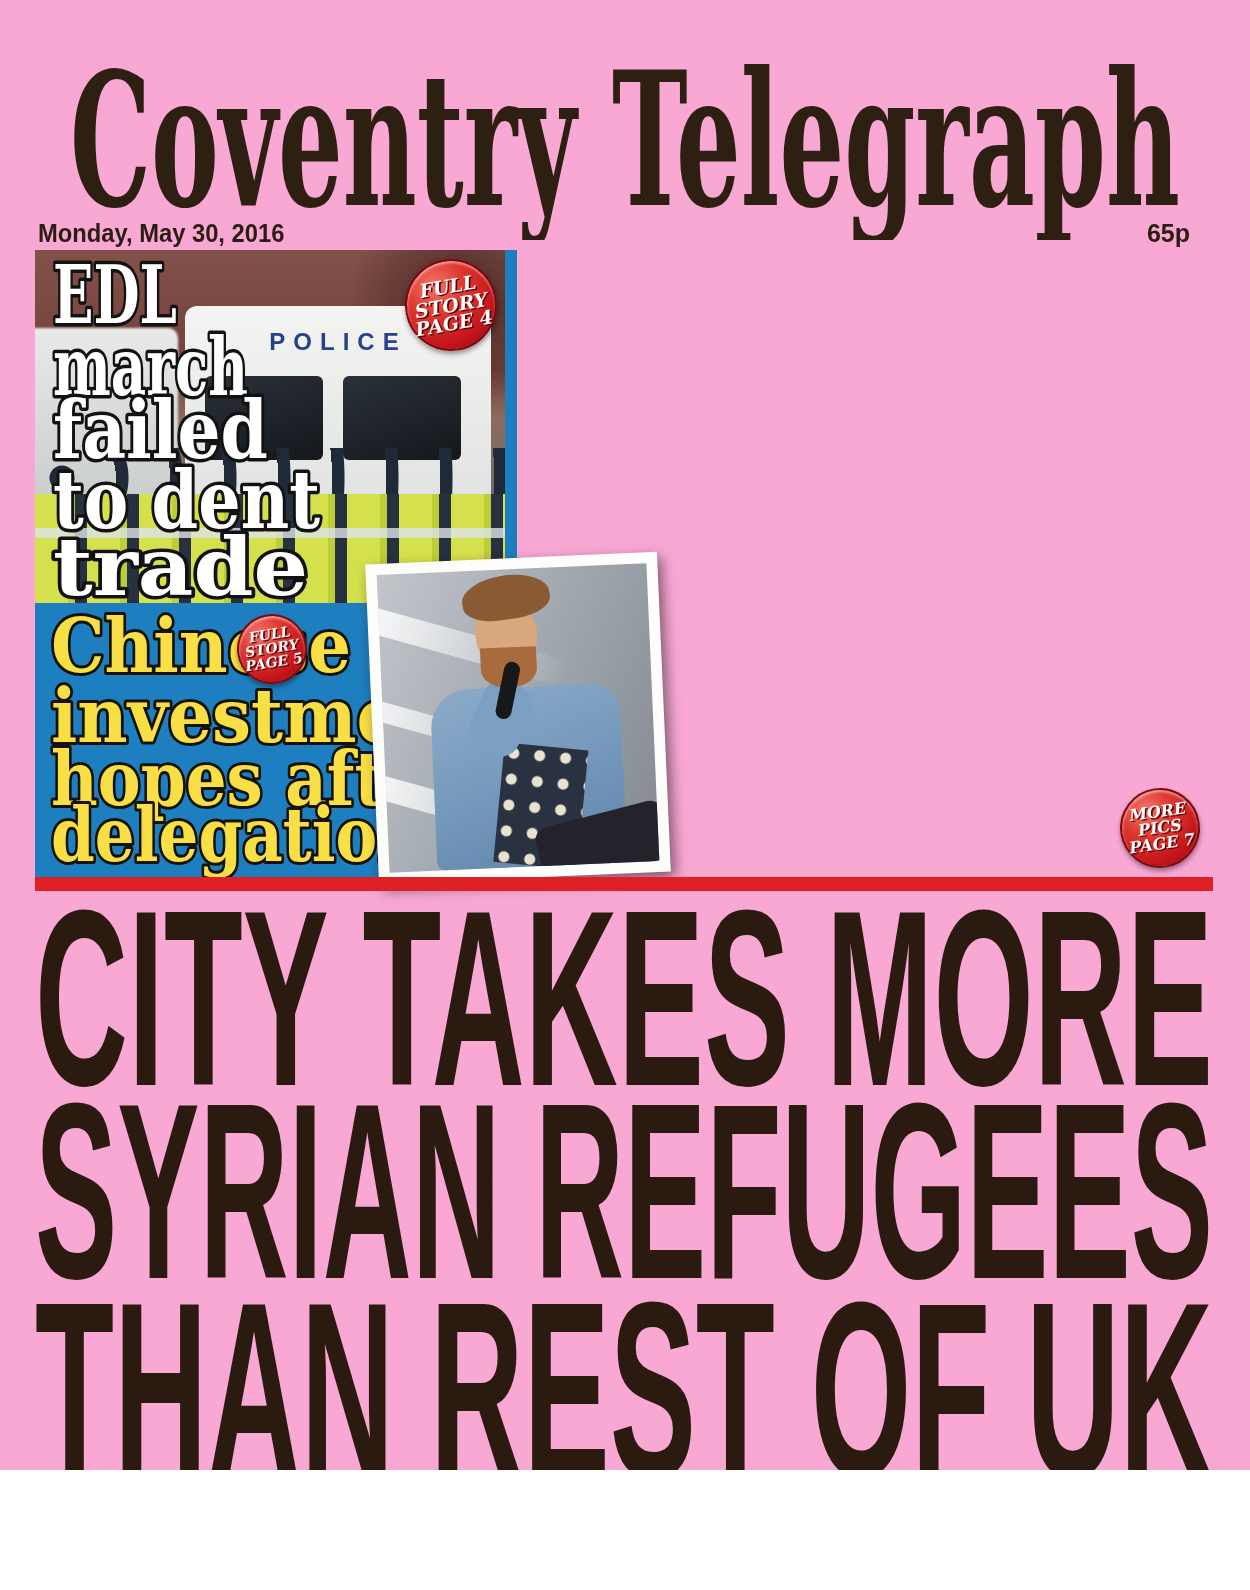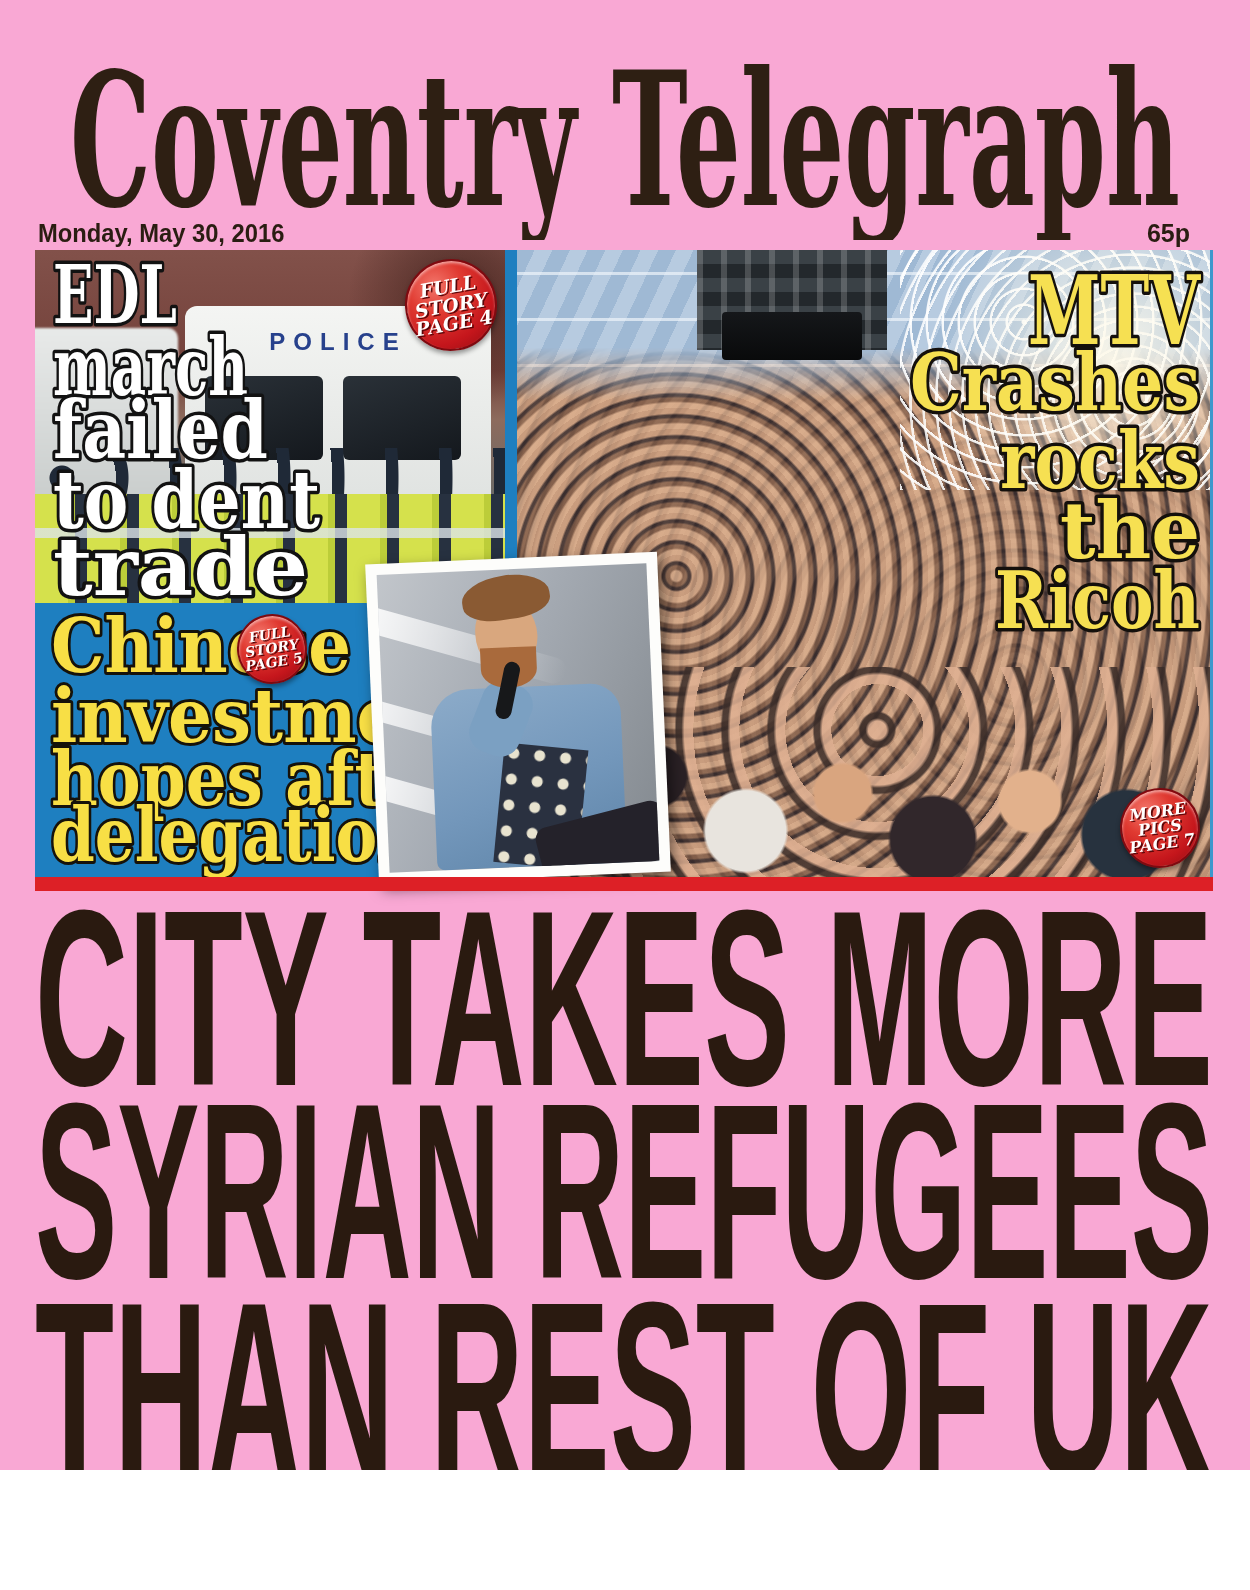--- a/index.html
+++ b/index.html
@@ -152,37 +152,20 @@
     <svg class="abs blue-svg" width="476" height="274" viewBox="0 0 476 274">
       <g style="font-family:&quot;DejaVu Serif&quot;,serif;font-weight:bold;" font-size="74" fill="#f8df45" stroke="#16120a" stroke-width="6" paint-order="stroke" stroke-linejoin="round">
         <text x="10" y="69" textLength="300" lengthAdjust="spacingAndGlyphs">Chinese</text>
         <text x="10" y="139" textLength="432" lengthAdjust="spacingAndGlyphs">investment</text>
         <text x="10" y="202" textLength="408" lengthAdjust="spacingAndGlyphs">hopes after</text>
         <text x="10" y="258" textLength="372" lengthAdjust="spacingAndGlyphs">delegation</text>
       </g>
     </svg>
   </div>
 
-  <div class="abs photo-crowd">
-    <div class="abs stands"></div>
-    <div class="abs stage"></div>
-    <div class="abs stage-mouth"></div>
-    <div class="abs confetti"></div>
-    <div class="abs front-row"></div>
-
-    <svg class="abs mtv-svg" width="500" height="390" viewBox="0 0 500 390">
-      <g style="font-family:&quot;DejaVu Serif&quot;,serif;font-weight:bold;" fill="#f6e052" stroke="#14100c" stroke-width="7" paint-order="stroke" stroke-linejoin="round" text-anchor="end">
-        <text x="494" y="88" font-size="96" textLength="172" lengthAdjust="spacingAndGlyphs">MTV</text>
-        <text x="494" y="154" font-size="78" textLength="290" lengthAdjust="spacingAndGlyphs">Crashes</text>
-        <text x="494" y="232" font-size="78" textLength="200" lengthAdjust="spacingAndGlyphs">rocks</text>
-        <text x="494" y="302" font-size="78" textLength="140" lengthAdjust="spacingAndGlyphs">the</text>
-        <text x="494" y="372" font-size="78" textLength="205" lengthAdjust="spacingAndGlyphs">Ricoh</text>
-      </g>
-    </svg>
-  </div>
 
   <div class="abs inset">
     <div class="inset-photo">
       <div class="beam b1"></div>
       <div class="beam b2"></div>
       <div class="beam b3"></div>
       <div class="abs s-jacket"></div>
       <div class="abs s-shirt"></div>
       <div class="abs s-trousers"></div>
       <div class="abs s-arm"></div>

